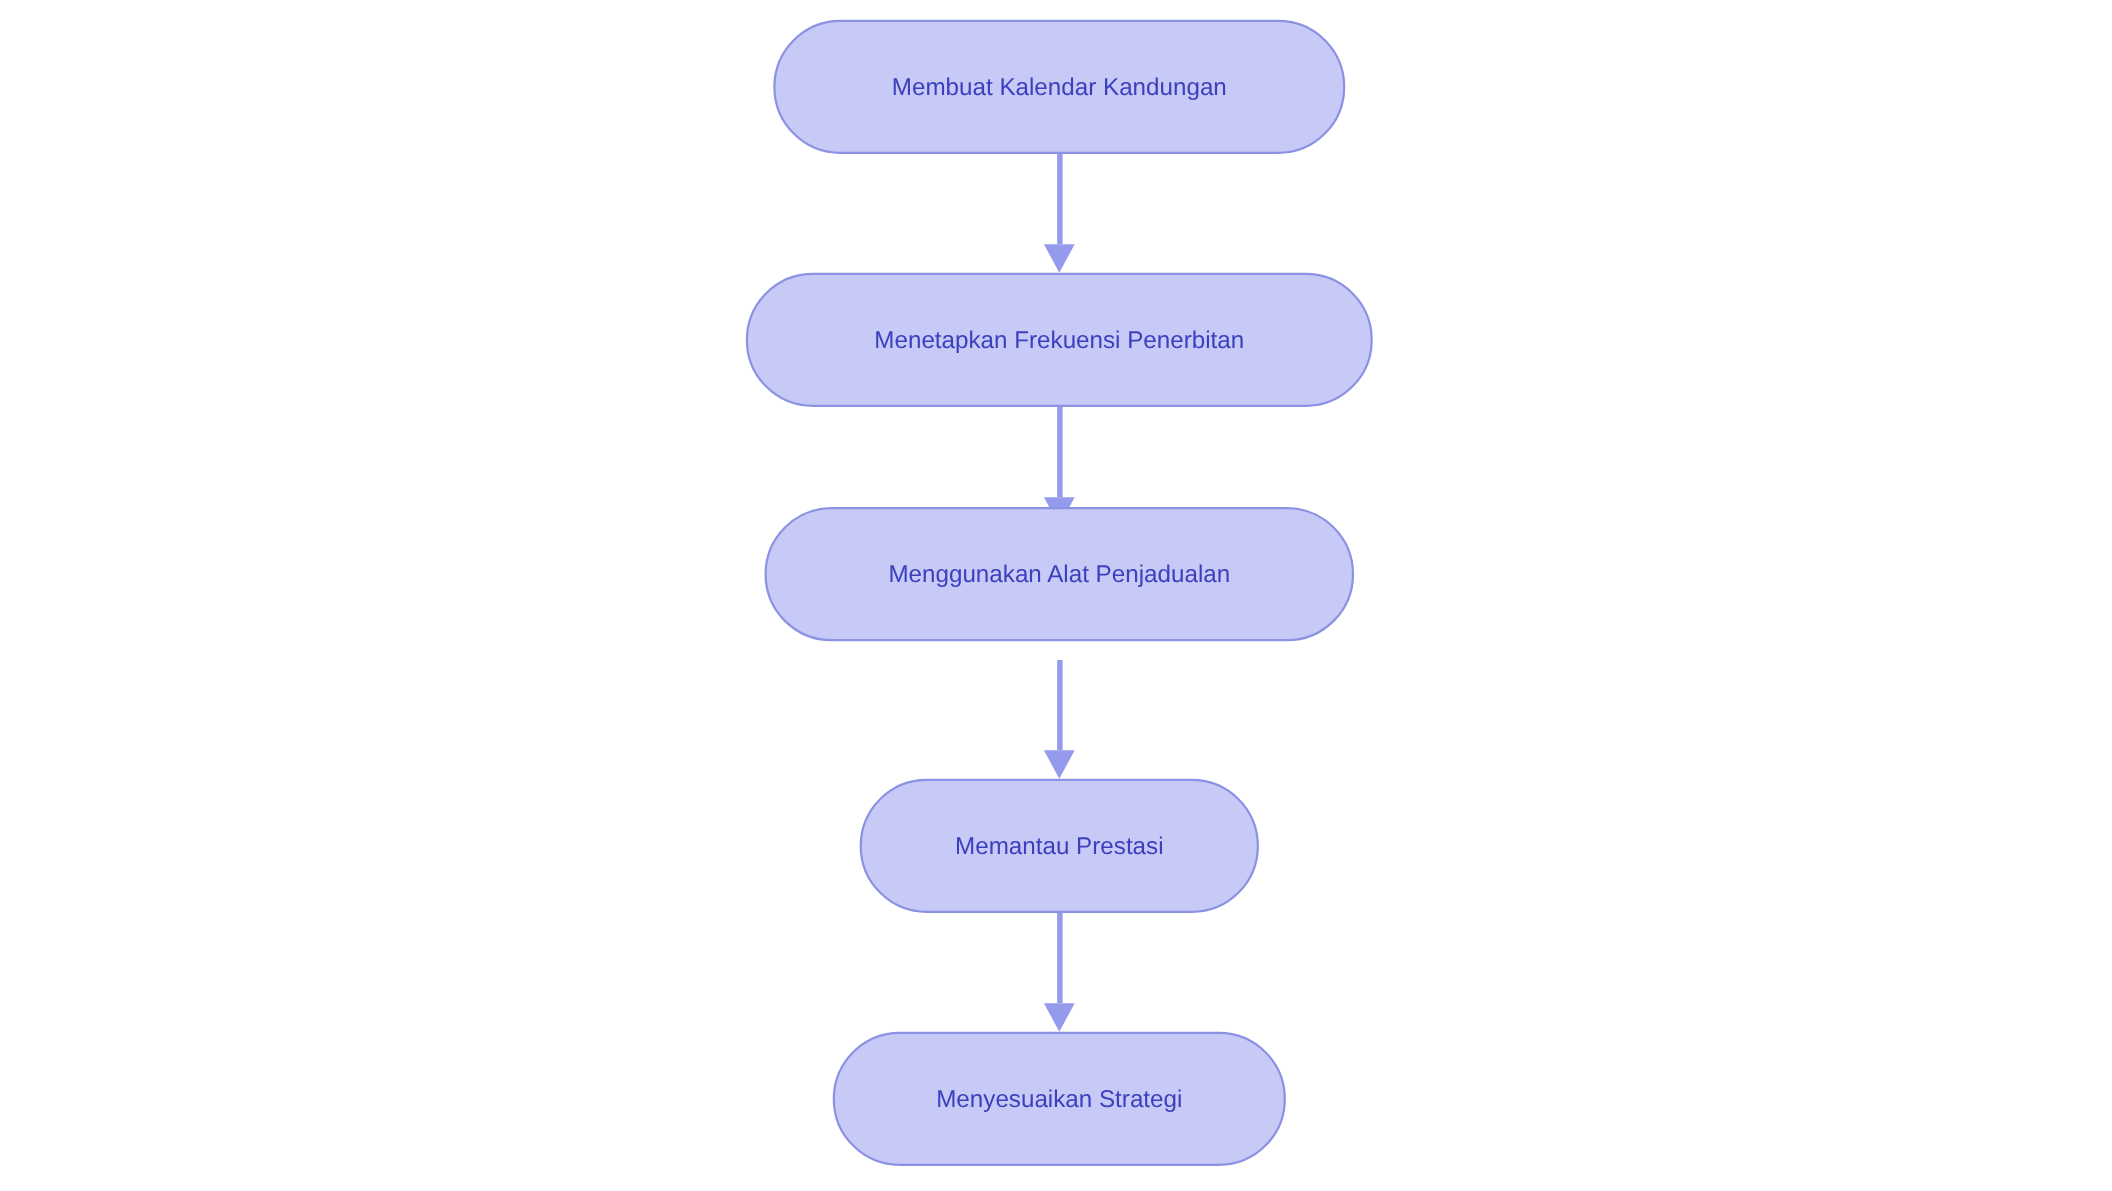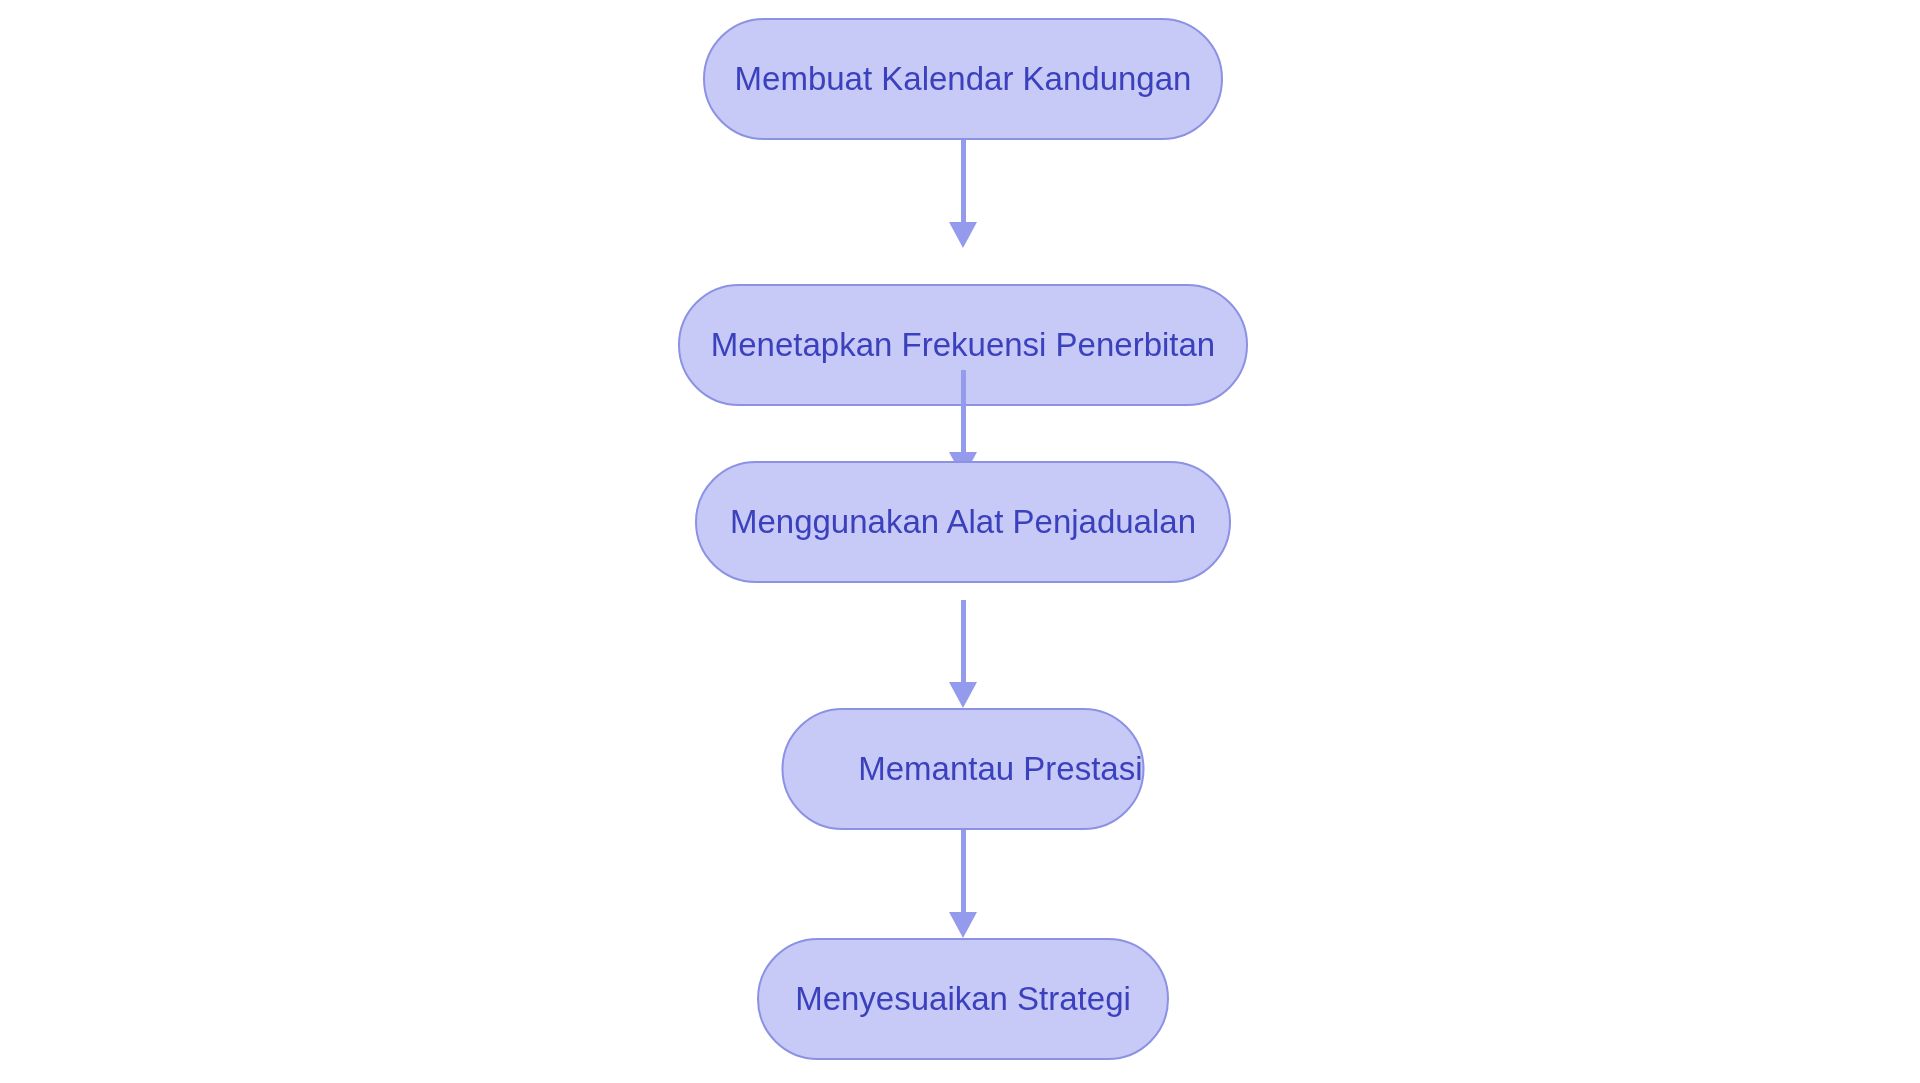--- a/index.html
+++ b/index.html
@@ -29,28 +29,28 @@
     transform: translateX(-50%);
     height: 122px;
     background: var(--node-fill);
     border: 2px solid var(--node-border);
     border-radius: 61px;
     display: flex;
     align-items: center;
     justify-content: center;
     text-align: center;
     color: var(--node-text);
-    font-size: 33px;
+    font-size: 22px;
     line-height: 1.2;
     white-space: nowrap;
   }
   .n1 { top: 18px;  width: 520px; }
-  .n2 { top: 248px; width: 570px; margin-top: 36px; }
+  .n2 { top: 248px; width: 570px; }
   .n3 { top: 461px; width: 536px; }
-  .n4 { top: 708px; width: 363px; justify-content: flex-end; }
+  .n4 { top: 708px; width: 363px; }
   .n5 { top: 938px; width: 412px; text-align: center; }
 
   .flow-arrow {
     position: absolute;
     left: 963px;
     transform: translateX(-50%);
     height: 108px;
     display: flex;
     flex-direction: column;
     align-items: center;

